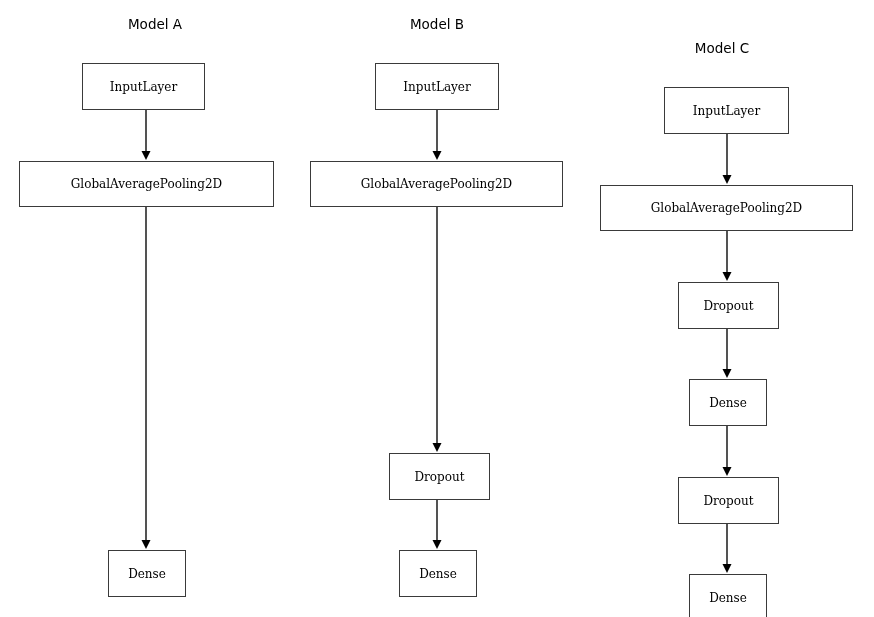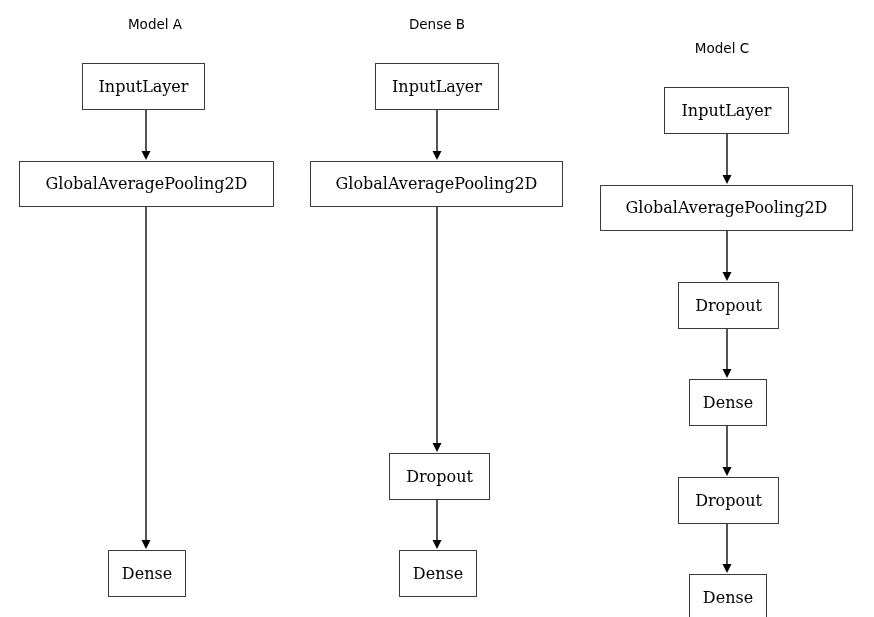--- a/index.html
+++ b/index.html
@@ -28,21 +28,21 @@
   .node-box {
     position: absolute;
     box-sizing: border-box;
     border: 1.4px solid #3a3a3a;
     background: #ffffff;
     display: flex;
     align-items: center;
     justify-content: center;
     color: #000000;
     font-family: "DejaVu Serif", "Liberation Serif", serif;
-    font-size: 16px;
+    font-size: 12px;
     line-height: 1;
     white-space: nowrap;
   }
   .node-label {
     display: block;
     pointer-events: none;
   }
   .edge {
     position: absolute;
     overflow: visible;
@@ -75,21 +75,21 @@
         <span class="node-label">InputLayer</span>
       </div>
       <div class="node-box" style="left: 19px; top: 161px; width: 255px; height: 46px; border-color: rgb(58, 58, 58);">
         <span class="node-label">GlobalAveragePooling2D</span>
       </div>
       <div class="node-box" style="left: 108px; top: 550px; width: 78px; height: 47px; border-color: rgb(58, 58, 58);">
         <span class="node-label">Dense</span>
       </div>
     </div>
     <div style="position: absolute; left: 0px; top: 0px; width: 100%; height: 100%;">
-      <div class="col-title" style="left: 437px; top: 18px;">Dense B</div>
+      <div class="col-title" style="left: 437px; top: 18px;">Model B</div>
       <svg class="edge" width="20" height="50" style="left: 427px; top: 110px;">
         <line class="edge-line" x1="10" y1="0" x2="10" y2="42"></line>
         <polygon class="edge-head" points="5.5,41 14.5,41 10,50"></polygon>
       </svg>
       <svg class="edge" width="20" height="245" style="left: 427px; top: 207px;">
         <line class="edge-line" x1="10" y1="0" x2="10" y2="237"></line>
         <polygon class="edge-head" points="5.5,236 14.5,236 10,245"></polygon>
       </svg>
       <svg class="edge" width="20" height="49" style="left: 427px; top: 500px;">
         <line class="edge-line" x1="10" y1="0" x2="10" y2="41"></line>

